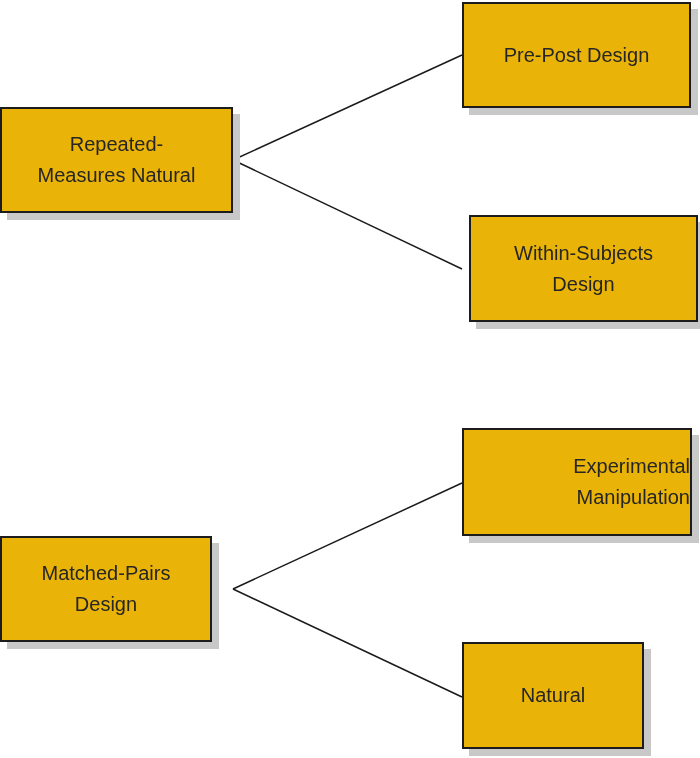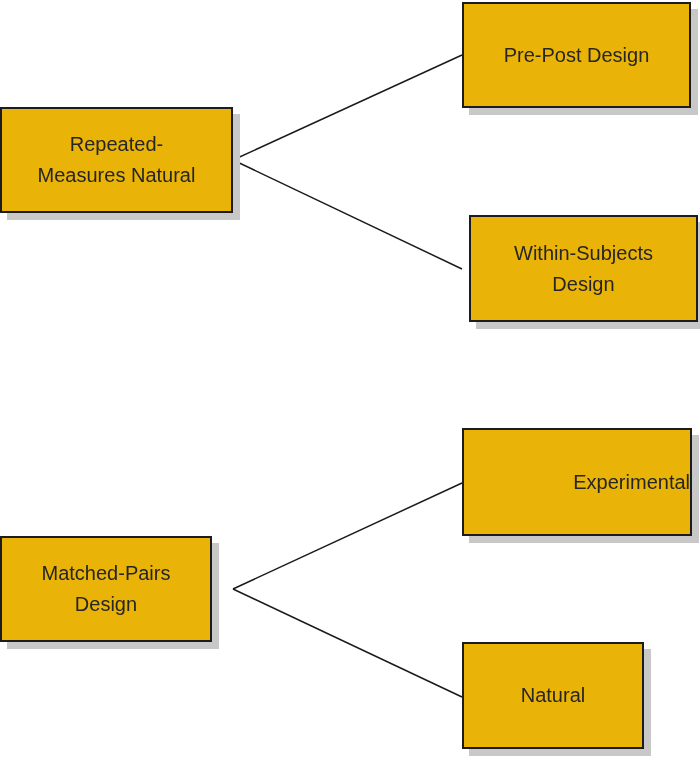--- a/index.html
+++ b/index.html
@@ -82,20 +82,21 @@
   <div class="node box-mp">
     <div class="label">
       <div>Matched-Pairs</div>
       <div>Design</div>
     </div>
   </div>
 
   <div class="node box-em">
     <div class="label">
       <div>Experimental</div>
+      <div>Manipulation</div>
     </div>
   </div>
 
   <div class="node box-no">
     <div class="label">
       <div>Natural</div>
     </div>
   </div>
 
 </div>

